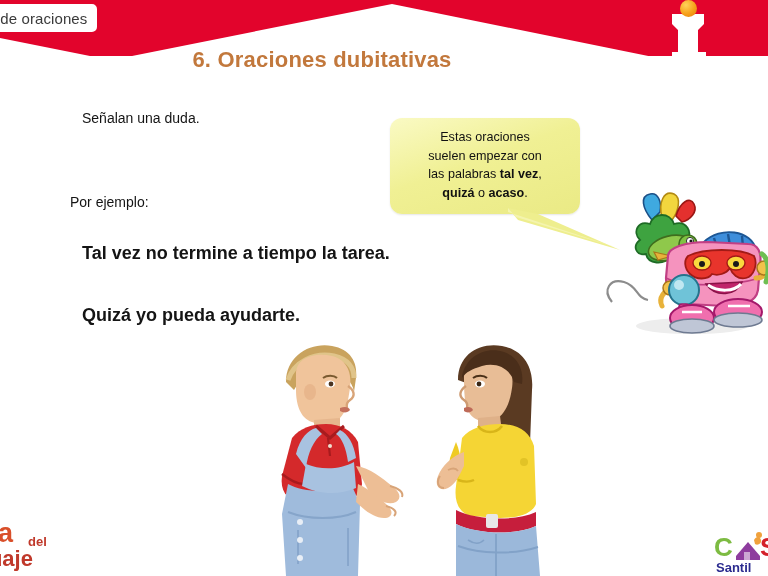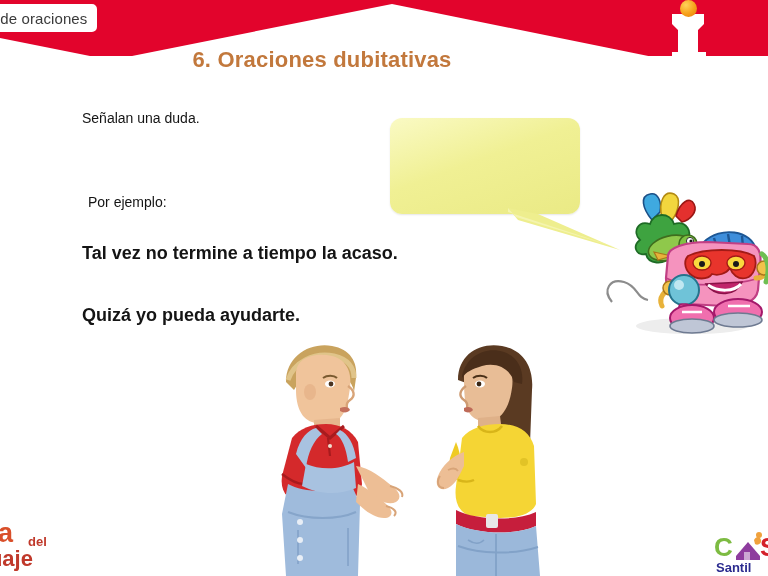--- a/index.html
+++ b/index.html
@@ -82,21 +82,21 @@
   }
 
   
   .body-line {
     position: absolute;
     color: #141414;
     font-size: 14px;
     white-space: nowrap;
   }
   .line-senalan { left: 82px; top: 110px; }
-  .line-porej   { left: 88px; top: 194px; }
+  .line-porej   { left: 70px; top: 194px; }
   .line-ex1 {
     left: 82px; top: 243px;
     font-weight: bold; font-size: 18px;
   }
   .line-ex2 {
     left: 82px; top: 305px;
     font-weight: bold; font-size: 18px;
   }
 
   
@@ -178,29 +178,35 @@
   <div class="tab">
     <span class="tab-label">es de oraciones</span>
   </div>
 
   <div class="emblem-dot"></div>
 
   <div class="title">6. Oraciones dubitativas</div>
 
   <div class="body-line line-senalan">Señalan una duda.</div>
   <div class="body-line line-porej">Por ejemplo:</div>
-  <div class="body-line line-ex1">Tal vez no termine a tiempo la acaso.</div>
+  <div class="body-line line-ex1">Tal vez no termine a tiempo la tarea.</div>
   <div class="body-line line-ex2">Quizá yo pueda ayudarte.</div>
 
   <div class="bubble-wrap">
     <div class="bubble"></div>
     <svg class="bubble-tail" viewBox="0 0 115 44">
       <polygon points="0,0 10,12 112,42 30,6" fill="#EEEE8E"></polygon>
       <polygon points="0,0 8,9 110,40 0,4" fill="#F4F4AE"></polygon>
     </svg>
+    <div class="bubble-text">
+      <div><span>Estas oraciones</span></div>
+      <div><span>suelen empezar con</span></div>
+      <div><span>las palabras </span><b>tal vez</b><span>,</span></div>
+      <div><b>quizá</b><span> o </span><b>acaso</b><span>.</span></div>
+    </div>
   </div>
 
   <svg class="mascot" viewBox="0 0 176 150">
 
     <ellipse cx="96" cy="140" rx="56" ry="8" fill="#EDEDED"></ellipse>
 
     <path d="M16,116 C6,104 14,92 28,96 C42,100 40,112 52,114" stroke="#8C8C8C" stroke-width="2.2" fill="none"></path>
 
     <path d="M56,34 C46,22 44,10 54,8 C62,6 66,16 64,26 Z" fill="#3FA9E0" stroke="#1B4F86" stroke-width="1.6"></path>
     <path d="M66,32 C62,16 68,4 78,8 C86,12 82,26 76,34 Z" fill="#F2D63E" stroke="#B38A12" stroke-width="1.6"></path>

